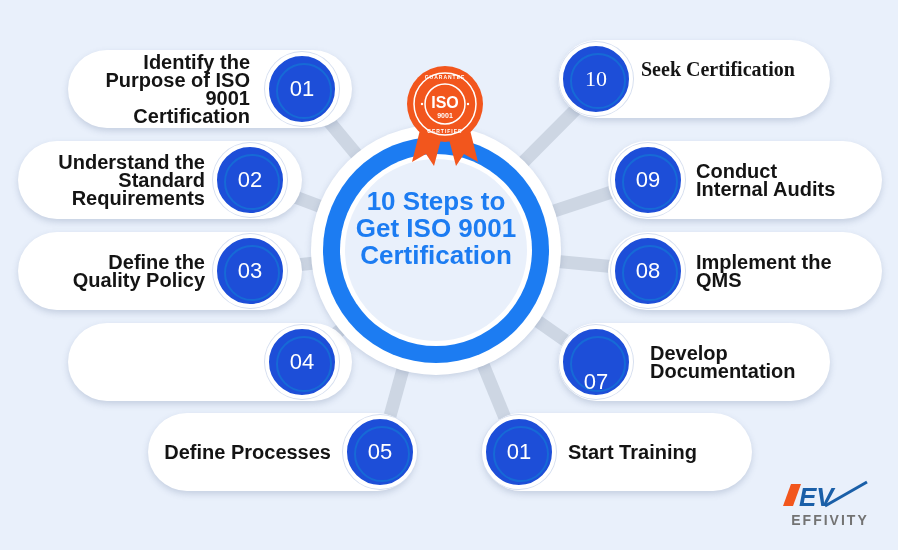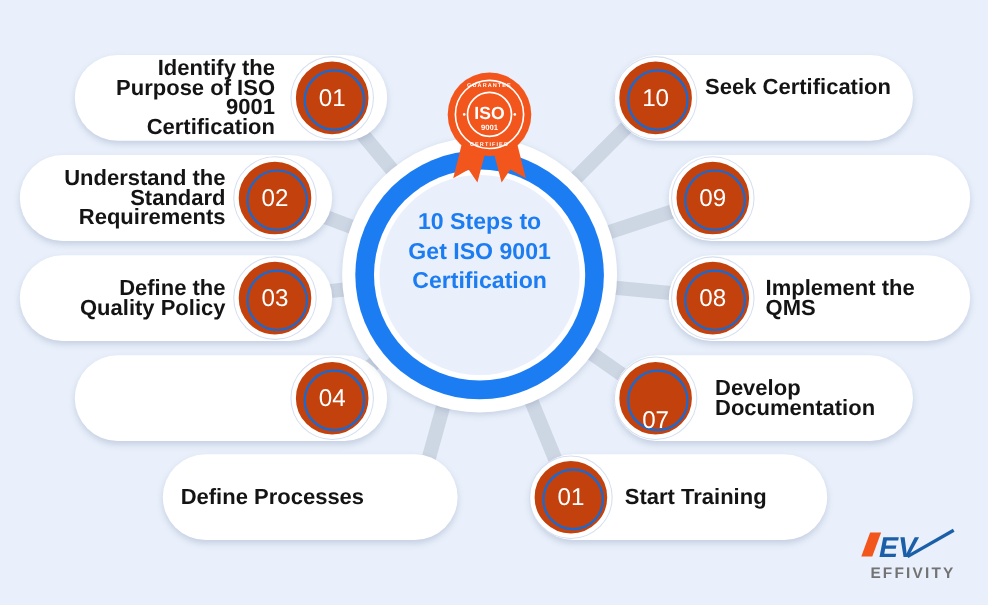--- a/index.html
+++ b/index.html
@@ -2,28 +2,28 @@
 <html><head>
 <meta charset="utf-8">
 <style>
   html,body{margin:0;padding:0;}
   body{width:898px;height:550px;background:#e9f0fb;position:relative;overflow:hidden;font-family:"Liberation Sans",sans-serif;}
   .spokes{position:absolute;left:0;top:0;width:898px;height:550px;}
   .pill{position:absolute;height:78px;background:#fff;border-radius:39px;box-shadow:0 3px 6px rgba(90,110,150,0.25);}
   .pill .txt{position:absolute;top:0;height:78px;display:flex;flex-direction:column;justify-content:center;font-weight:bold;font-size:20px;line-height:18px;color:#141414;}
   .pill.left .txt{text-align:right;}
   .pill.right .txt{text-align:left;}
-  .num{position:absolute;width:66px;height:66px;border-radius:50%;background:#c2410c;border:4px solid #fff;box-shadow:0 0 0 1px #d6dff0;display:flex;align-items:center;justify-content:center;}
+  .num{position:absolute;width:66px;height:66px;border-radius:50%;background:#1d4ed8;border:4px solid #fff;box-shadow:0 0 0 1px #d6dff0;display:flex;align-items:center;justify-content:center;}
   .num::before{content:"";position:absolute;left:7px;top:7px;width:52px;height:52px;border-radius:50%;border:2px solid #166ad6;}
   .num span{color:#fff;font-size:22px;position:relative;}
   .center-outer{position:absolute;left:311px;top:125px;width:250px;height:250px;border-radius:50%;background:#fff;box-shadow:0 2px 6px rgba(90,110,150,0.25);}
   .center-ring{position:absolute;left:323px;top:137px;width:226px;height:226px;border-radius:50%;background:#1c7cf2;}
   .center-inner{position:absolute;left:340px;top:154px;width:192px;height:192px;border-radius:50%;background:#fff;}
   .center-core{position:absolute;left:345px;top:159px;width:182px;height:182px;border-radius:50%;background:#e9f0fb;}
-  .center-title{position:absolute;left:345px;top:188px;width:182px;text-align:center;color:#1c7cf2;font-weight:bold;font-size:21px;line-height:27px;}
+  .center-title{position:absolute;left:345px;top:188px;width:182px;text-align:center;color:#1c7cf2;font-weight:bold;font-size:26px;line-height:27px;}
   .badge{position:absolute;left:400px;top:62px;width:90px;height:105px;}
   .logo{position:absolute;left:775px;top:478px;width:110px;height:60px;}
   .logo-word{position:absolute;left:0;top:34px;width:110px;text-align:center;font-weight:bold;font-size:14px;letter-spacing:2px;color:#737373;}
 </style>
 </head>
 <body>
 
 <svg class="spokes" viewBox="0 0 898 550">
   <g stroke="#cdd6e3" stroke-width="13" stroke-linecap="butt">
     <line x1="436" y1="250" x2="302" y2="89"></line>
@@ -73,20 +73,23 @@
 <div class="pill left" style="left:68px;top:323px;width:284px;">
   <div class="num" style="left:197px;top:2px;">
       <span>04</span>
     </div>
 </div>
 
 <div class="pill left" style="left:148px;top:413px;width:268px;">
   <div class="txt" style="right:85px;">
     <div>Define Processes</div>
   </div>
+  <div class="num" style="left:195px;top:2px;">
+      <span>05</span>
+    </div>
 </div>
 
 <div class="pill right" style="left:482px;top:413px;width:270px;">
   <div class="num" style="left:0px;top:2px;">
       <span>01</span>
     </div>
   <div class="txt" style="left:86px;">
     <div>Start Training</div>
   </div>
 </div>
@@ -107,23 +110,27 @@
     </div>
   <div class="txt" style="left:88px;justify-content:center;">
     <div>Implement the QMS</div>
   </div>
 </div>
 
 <div class="pill right" style="left:608px;top:141px;width:274px;">
   <div class="num" style="left:3px;top:2px;">
       <span>09</span>
     </div>
+  <div class="txt" style="left:88px;">
+    <div>Conduct</div>
+    <div>Internal Audits</div>
+  </div>
 </div>
 
-<div class="pill right" style="left:558px;top:50px;width:272px;">
+<div class="pill right" style="left:558px;top:40px;width:272px;font-family:Liberation Serif, serif;">
   <div class="num" style="left:1px;top:2px;">
       <span>10</span>
     </div>
   <div class="txt" style="left:83px;top:-10px;">
     <div>Seek Certification</div>
   </div>
 </div>
 
 <div class="center-outer"></div>
 <div class="center-ring"></div>

